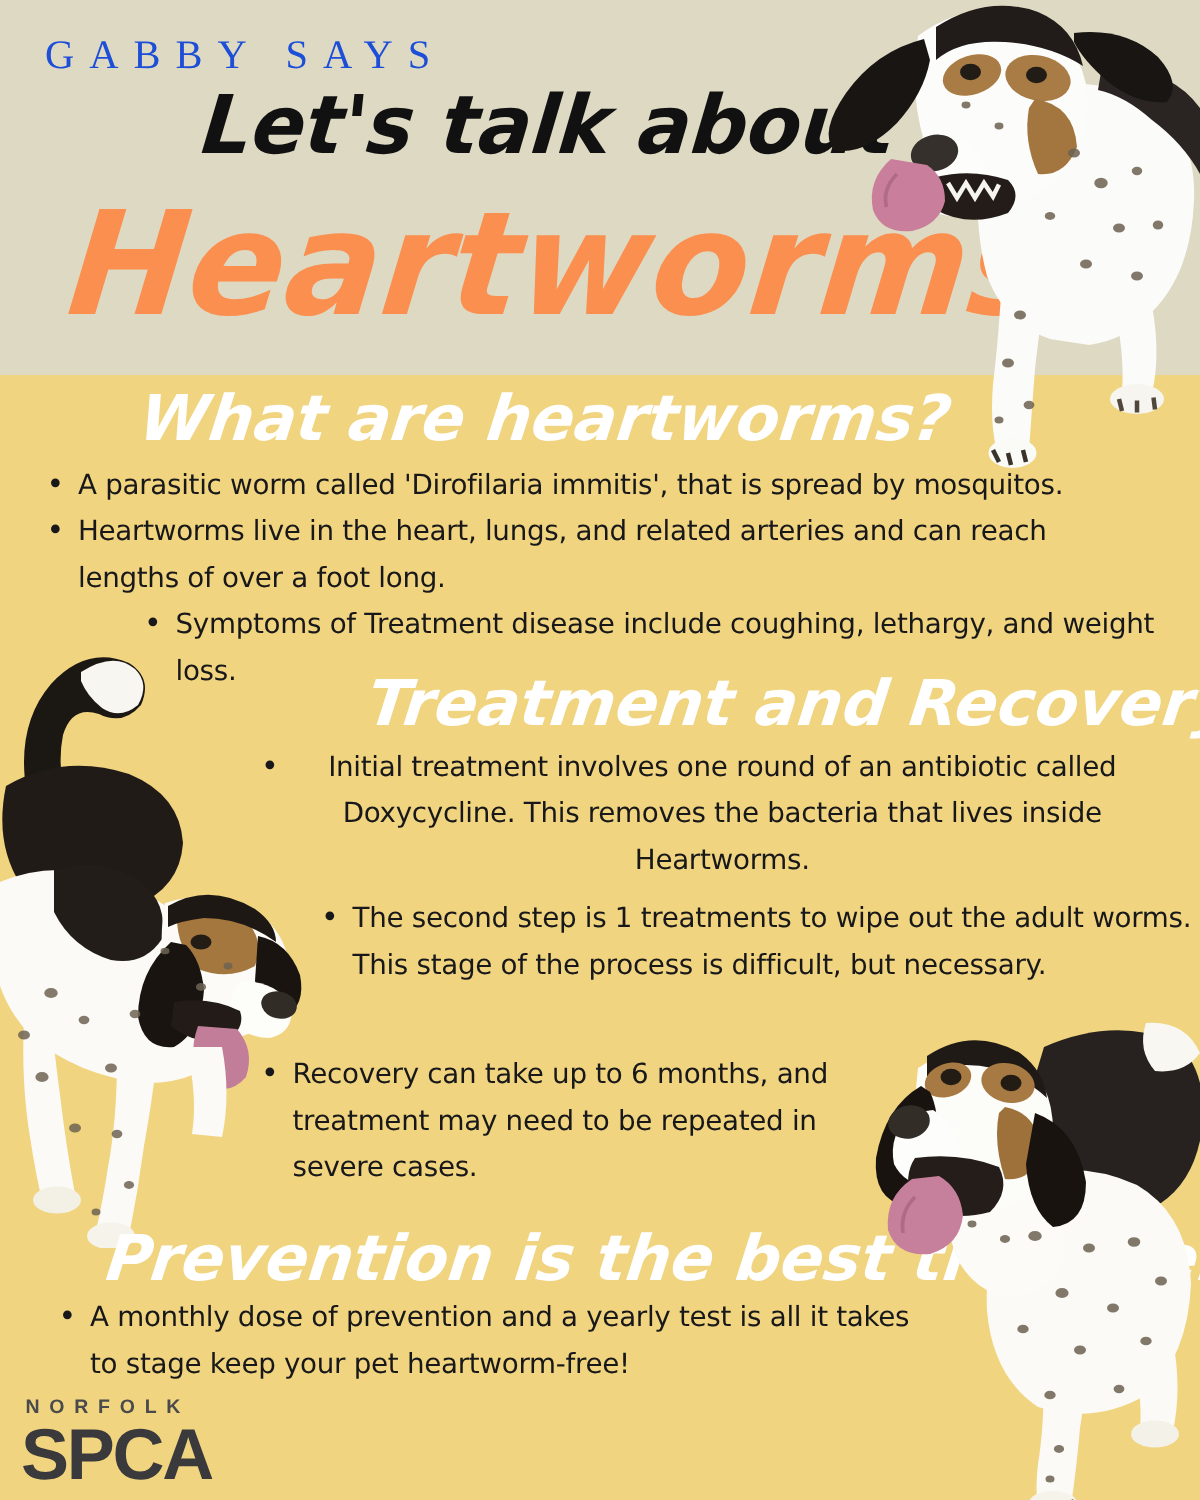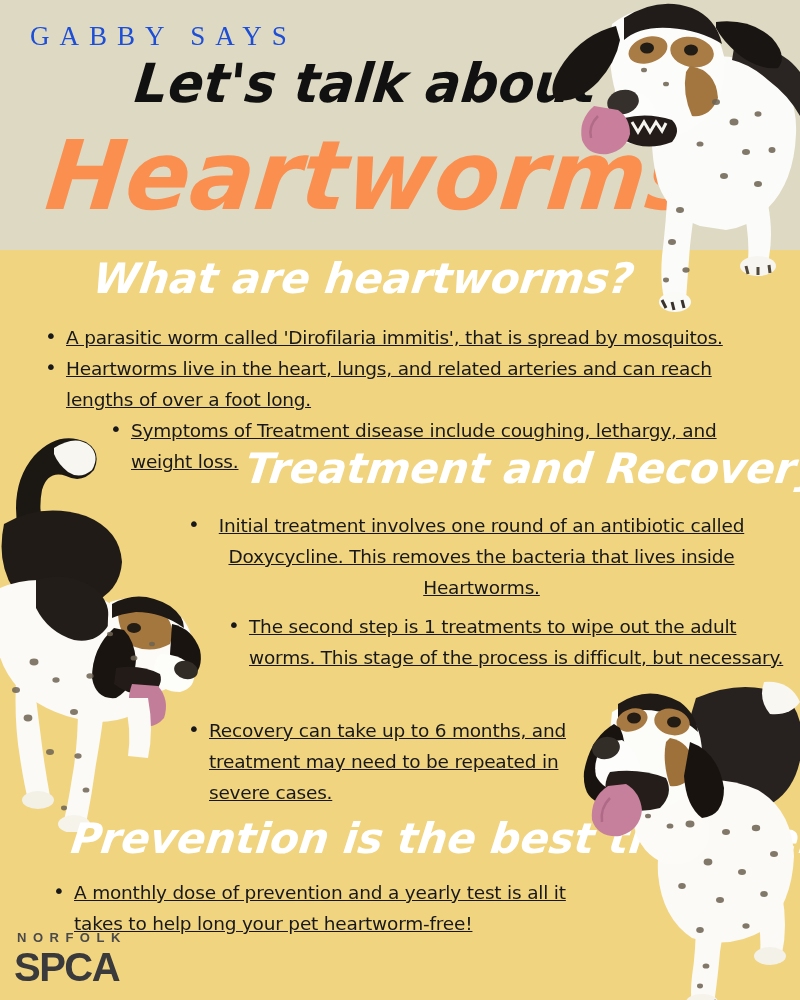--- a/index.html
+++ b/index.html
@@ -94,23 +94,22 @@
     position: absolute;
     color: #18181a;
     font-family: "DejaVu Sans", "Liberation Sans", sans-serif;
     font-size: 18.5px;
     line-height: 31px;
     letter-spacing: -0.2px;
     z-index: 5;
   }
   ul.bullets {
     list-style: none;
-    margin: 16px;
+    margin: 2px;
     padding: 0;
-    text-decoration: underline;
   }
   ul.bullets > li {
     position: relative;
     padding-left: 23px;
     margin: 0 0 0 0;
   }
   ul.bullets > li::before {
     content: "\2022";
     position: absolute;
     left: 2px;
@@ -138,21 +137,21 @@
     font-family: "Liberation Sans", sans-serif;
     font-size: 13px;
     font-weight: 700;
     letter-spacing: 6.5px;
     color: #4a4a4c;
     line-height: 1;
     margin-left: 3px;
   }
   .logo-main {
     font-family: "Liberation Sans", sans-serif;
-    font-size: 40px;
+    font-size: 48px;
     font-weight: 700;
     letter-spacing: -1.5px;
     line-height: 1.02;
     color: #3a3a3c;
     margin-top: 3px;
   }
 
   
   .dog { position: absolute; z-index: 4; }
   .dog svg { display: block; }
@@ -391,21 +390,21 @@
           <ellipse cx="70" cy="140" rx="3" ry="2.3"></ellipse>
         </g>
       </g>
     </svg>
   </div>
 
   <div class="script section-heading heading-prevent">Prevention is the best treatment!</div>
 
   <div class="body-text block-prevent">
     <ul class="bullets">
-      <li>A monthly dose of prevention and a yearly test is all it takes to help long your pet heartworm-free!</li>
+      <li>A monthly dose of prevention and a yearly test is all it takes to stage keep your pet heartworm-free!</li>
     </ul>
   </div>
 
   <div class="logo">
     <div class="logo-top">NORFOLK</div>
     <div class="logo-main">SPCA</div>
   </div>
 
 </div>
 

